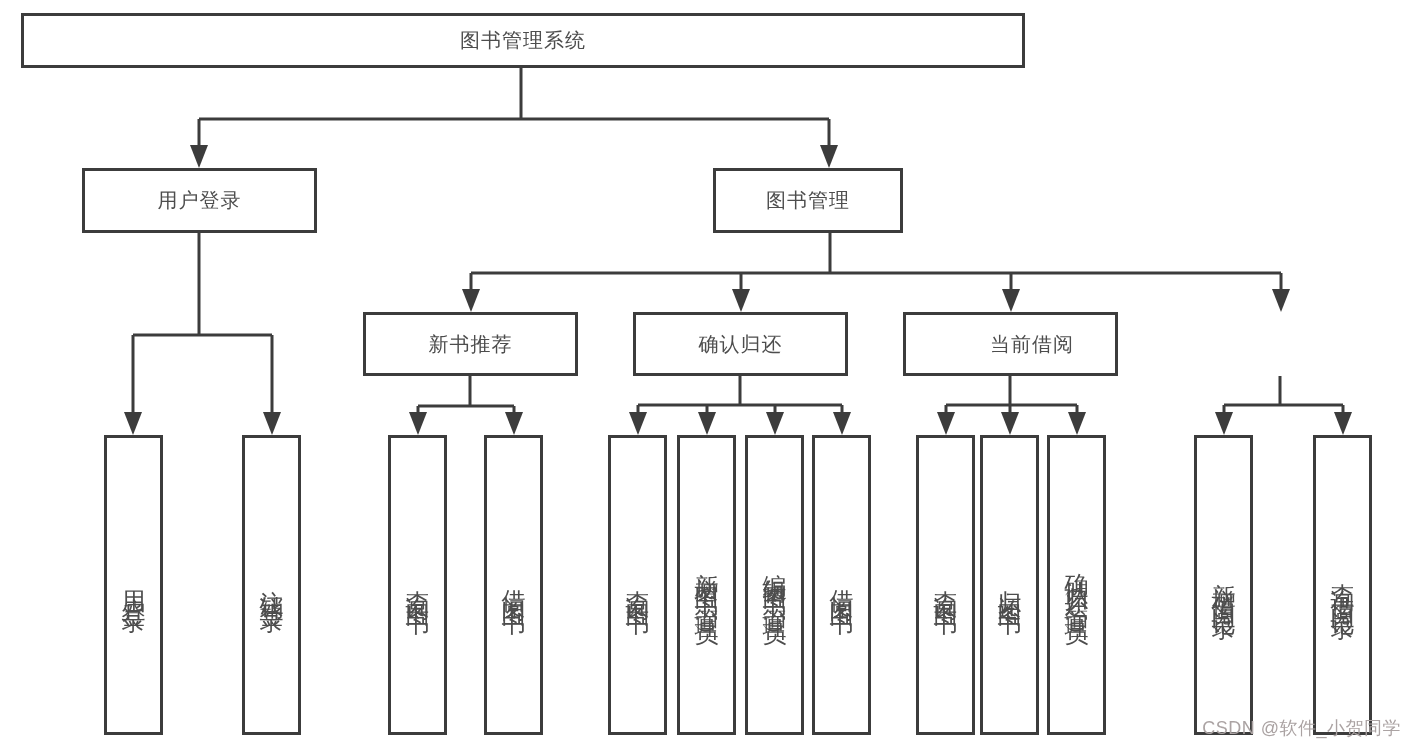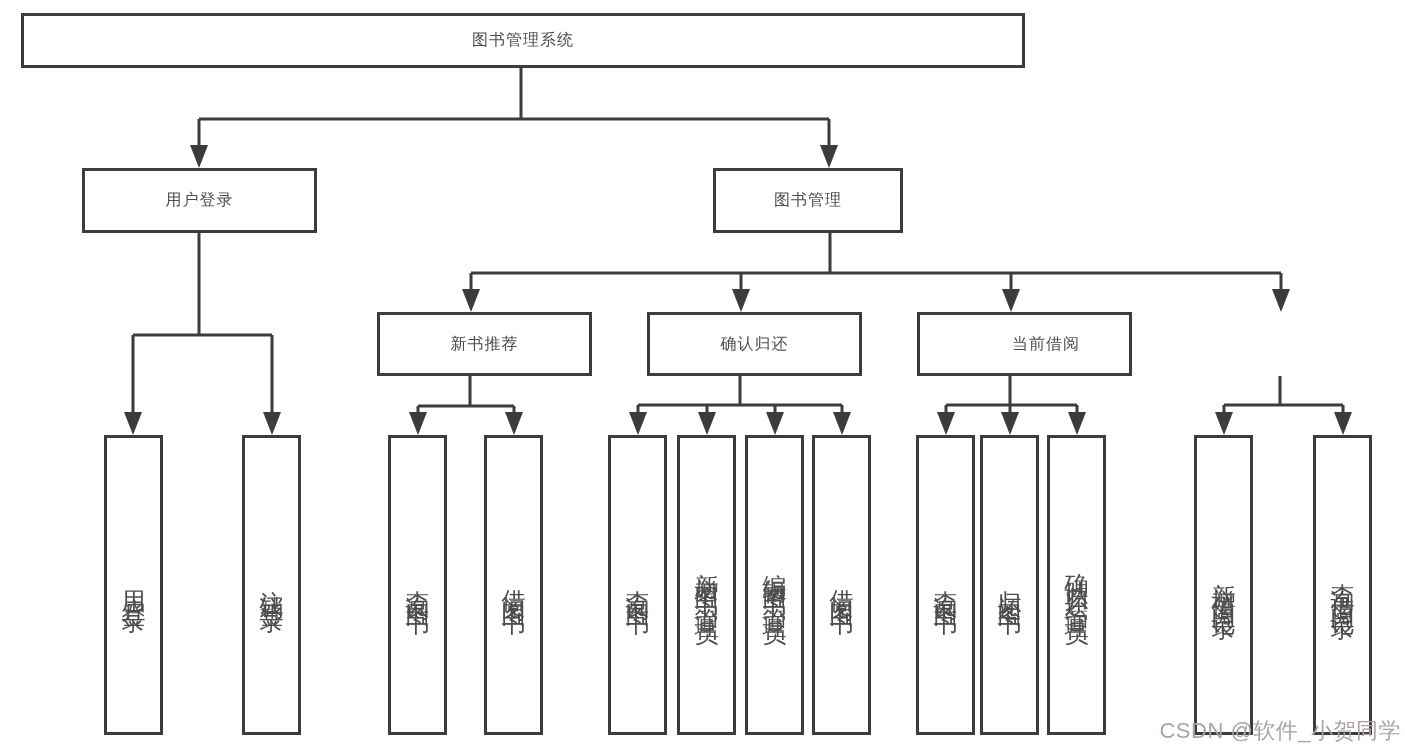--- a/index.html
+++ b/index.html
@@ -20,25 +20,25 @@
     position: absolute;
     box-sizing: border-box;
     border: 3px solid #3c3c3c;
     background: #ffffff;
     display: flex;
     align-items: center;
     justify-content: center;
     color: #4d4d4d;
     white-space: nowrap;
   }
-  .node.h { font-size: 16px; letter-spacing: 1px; }
+  .node.h { font-size: 20px; letter-spacing: 1px; }
   .node.root { left: 21px;  top: 13px;  width: 1004px; height: 55px; }
   .node.l2a  { left: 82px;  top: 168px; width: 235px;  height: 65px; }
   .node.l2b  { left: 713px; top: 168px; width: 190px;  height: 65px; }
-  .node.l3   { top: 312px; height: 64px; width: 215px; margin-left: 14px; }
+  .node.l3   { top: 312px; height: 64px; width: 215px; }
   .node.l3a  { left: 363px; }
   .node.l3b  { left: 633px; }
   .node.l3c  { left: 903px; padding-left: 43px; }
   .node.l3d  { left: 1173px; }
   .node.leaf {
     top: 435px;
     width: 59px;
     height: 300px;
     font-size: 24px;
   }
@@ -57,21 +57,21 @@
   .leaf.x8  { left: 812px; }
   .leaf.x9  { left: 916px; }
   .leaf.x10 { left: 980px; }
   .leaf.x11 { left: 1047px; }
   .leaf.x12 { left: 1194px; }
   .leaf.x13 { left: 1313px; }
   #watermark {
     position: absolute;
     right: 4px;
     top: 716px;
-    font-size: 22px;
+    font-size: 18px;
     color: #aba3a3;
     letter-spacing: 0.5px;
   }
 </style>
 </head>
 <body>
 
 <div id="stage">
 
   <svg id="connectors" viewBox="0 0 1405 747" xmlns="http://www.w3.org/2000/svg" aria-hidden="true">

